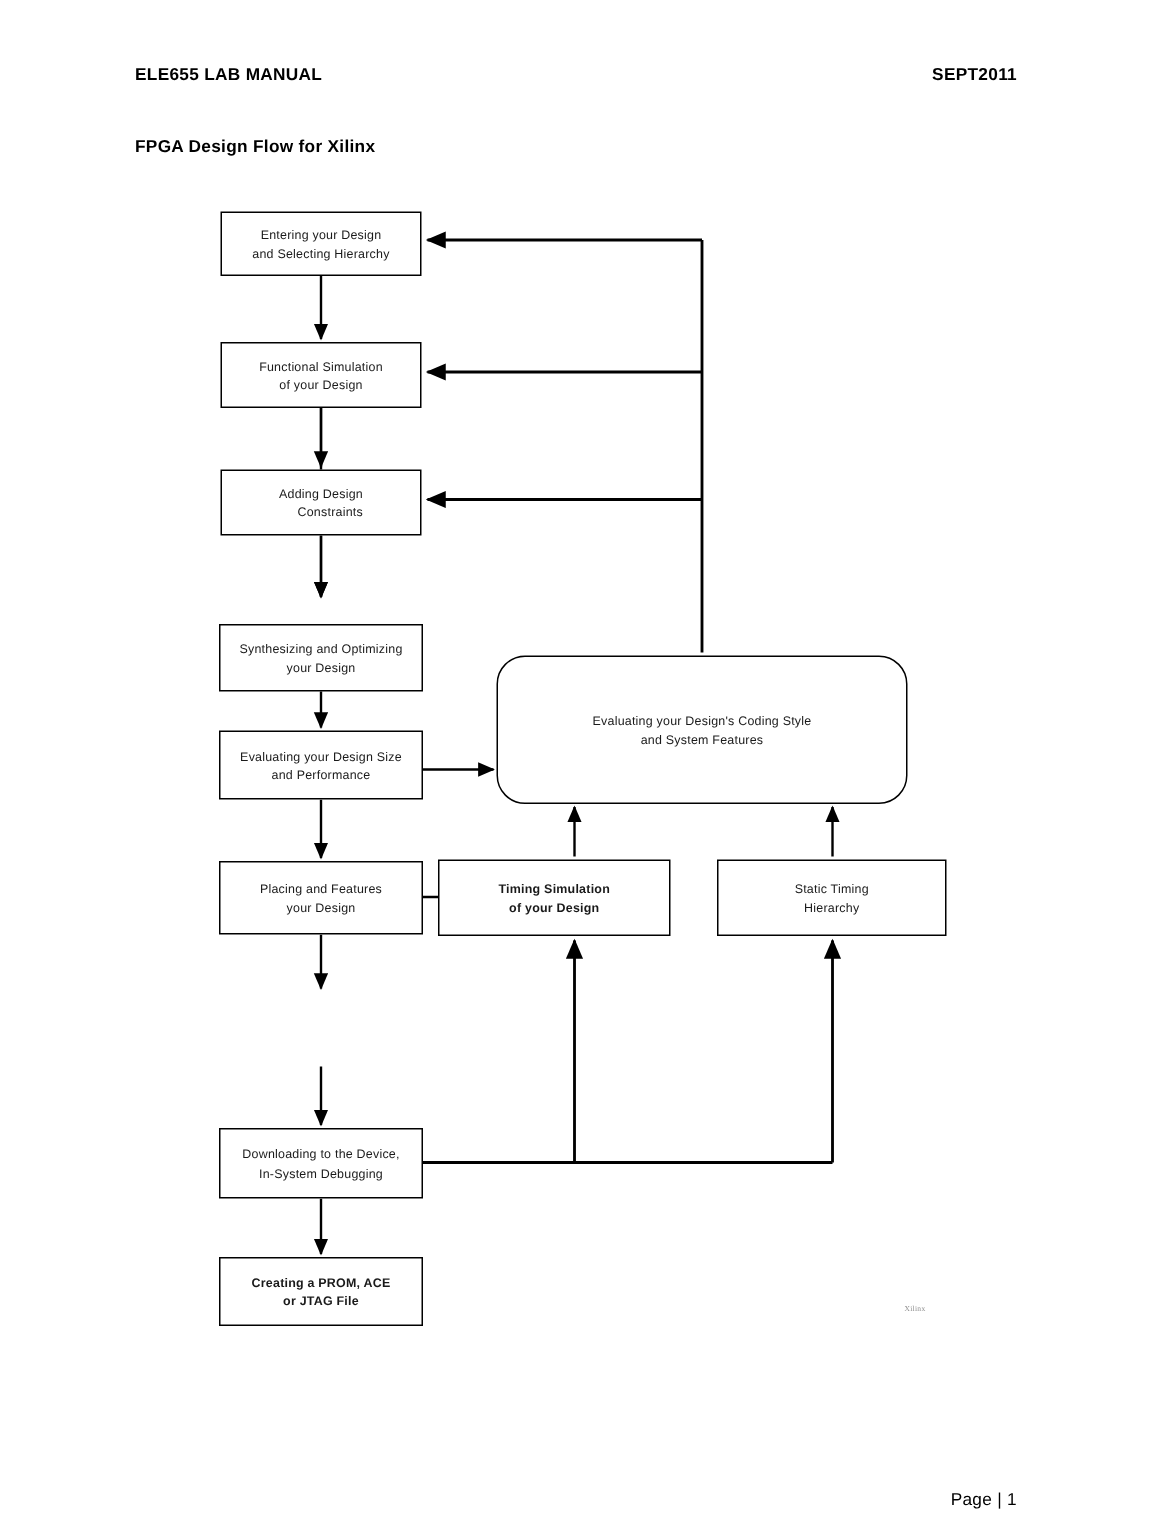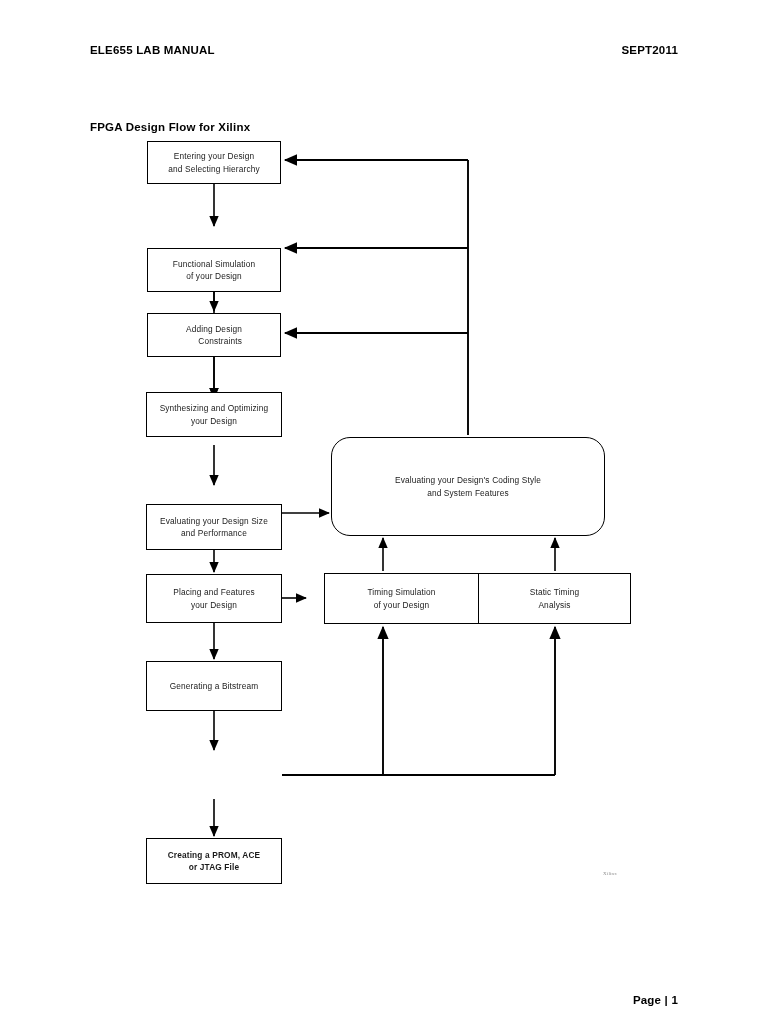--- a/index.html
+++ b/index.html
@@ -32,28 +32,27 @@
     font-weight: bold;
     letter-spacing: 0.2px;
   }
   .doc-subtitle {
     position: absolute;
     left: 90px;
     top: 92px;
     font-size: 11.5px;
     font-weight: bold;
     letter-spacing: 0.2px;
-    margin-top: 29px;
   }
   .doc-footer {
     position: absolute;
     right: 90px;
     bottom: 18px;
     font-size: 11.5px;
-    font-weight: bold;
+    font-weight: normal;
     letter-spacing: 0.2px;
     text-align: center;
   }
 
   
   .flow {
     position: absolute;
     left: 0;
     top: 0;
     width: 712px;
@@ -157,68 +156,69 @@
         <path d="M468,248 L285,248" marker-end="url(#arrow)"></path>
         <path d="M468,333 L285,333" marker-end="url(#arrow)"></path>
       </g>
     </svg>
 
     <div class="node" style="left:147px; top:141px; width:134px; height:43px;">
       <span>Entering your Design
 and Selecting Hierarchy</span>
     </div>
 
-    <div class="node" style="left:147px; top:228px; width:134px; height:44px;margin-top:20px;">
+    <div class="node" style="left:147px; top:228px; width:134px; height:44px;">
       <span>Functional Simulation
 of your Design</span>
     </div>
 
     <div class="node" style="left:147px; top:313px; width:134px; height:44px;text-align:right;">
       <span>Adding Design
 Constraints</span>
     </div>
 
-    <div class="node" style="left:146px; top:392px; width:136px; height:45px;">
+    <div class="node" style="left:146px; top:416px; width:136px; height:45px;">
       <span>Synthesizing and Optimizing
 your Design</span>
     </div>
 
-    <div class="node" style="left:146px; top:504px; width:136px; height:46px;justify-content:center;">
+    <div class="node" style="left:146px; top:487px; width:136px; height:46px;justify-content:center;">
       <span>Evaluating your Design Size
 and Performance</span>
     </div>
 
     <div class="node" style="left:146px; top:574px; width:136px; height:49px;">
       <span>Placing and Features
 your Design</span>
     </div>
 
-    <div class="node" style="left:146px; top:661px; width:136px; height:50px;">
-      <span>Generating a Bitstream</span>
-    </div>
-
+
+    <div class="node" style="left:146px; top:752px; width:136px; height:47px;">
+      <span>Downloading to the Device,
+In-System Debugging</span>
+    </div>
 
     <div class="node" style="left:146px; top:838px; width:136px; height:46px;font-weight:bold;">
       <span>Creating a PROM, ACE
 or JTAG File</span>
     </div>
 
     <div class="node" style="left:331px; top:437px; width:274px; height:99px;border-radius:19px;">
       <span>Evaluating your Design's Coding Style
 and System Features</span>
     </div>
 
-    <div class="node" style="left:324px; top:573px; width:155px; height:51px;">
+    <div class="node" style="left:292px; top:573px; width:155px; height:51px;font-weight:bold;">
       <span>Timing Simulation
 of your Design</span>
     </div>
 
     <div class="node" style="left:478px; top:573px; width:153px; height:51px;">
       <span>Static Timing
-Analysis</span>
+Hierarchy</span>
     </div>
 
     <div class="watermark">Xilinx</div>
   </div>
 
   <div class="doc-footer">Page | 1</div>
 
 </div>
 
 </body></html>

